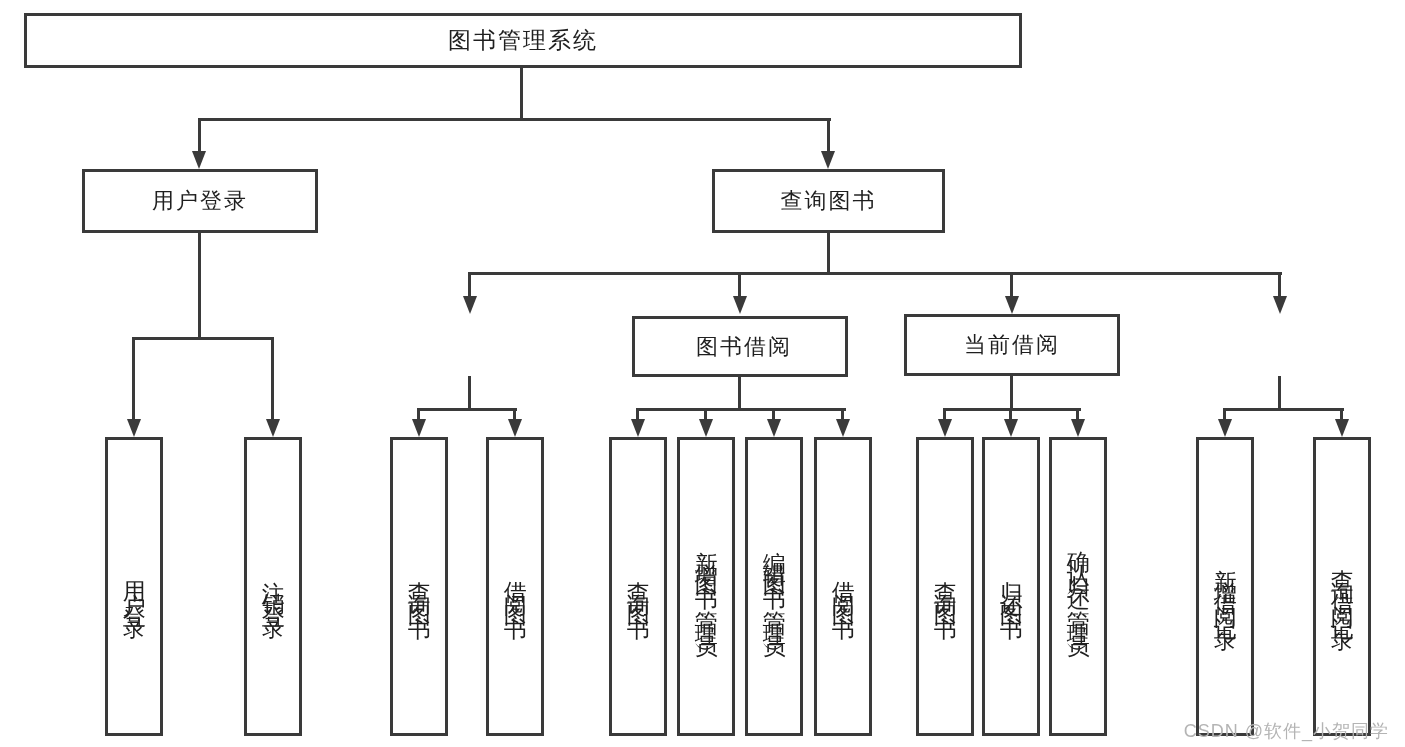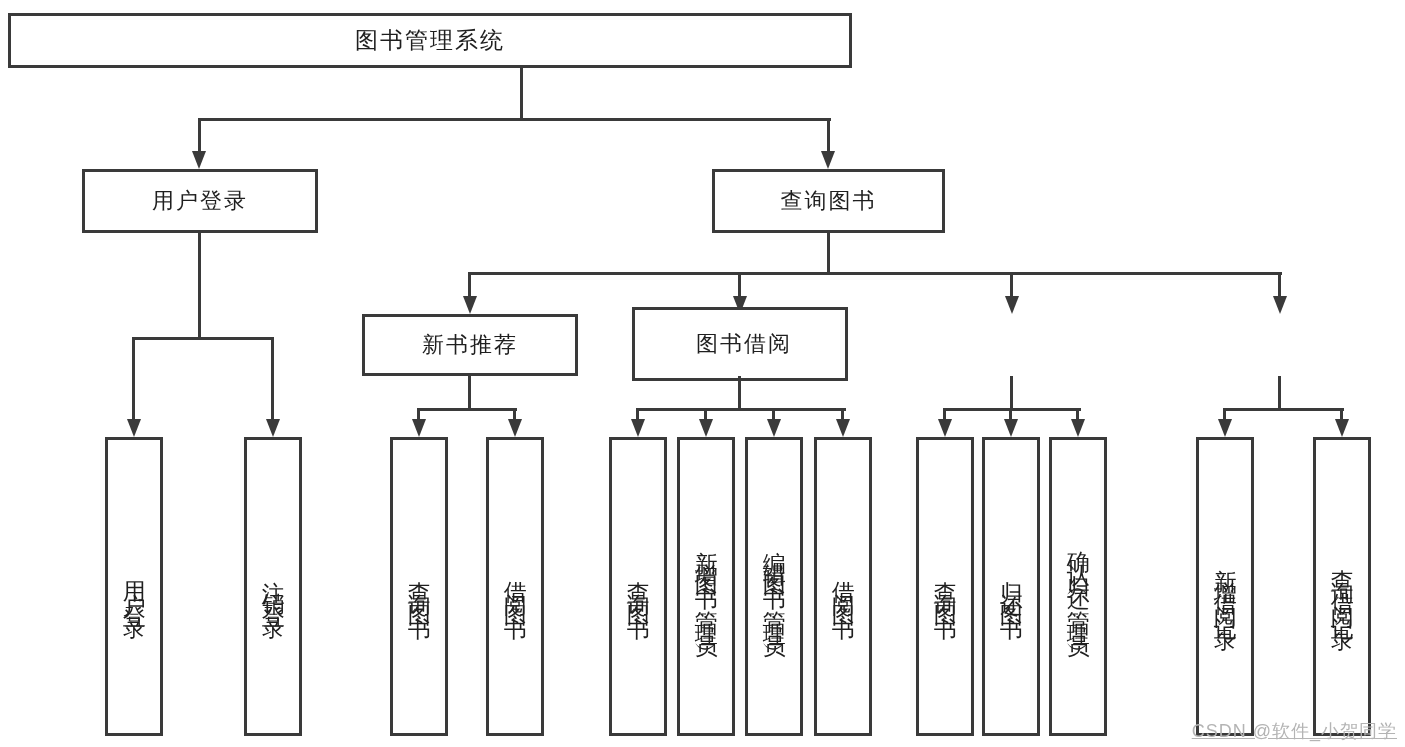--- a/index.html
+++ b/index.html
@@ -35,32 +35,31 @@
   }
   .vline,.hline,.stem{position:absolute;background:var(--line);}
   .arrowhead{
     position:absolute;width:0;height:0;
     border-left:7px solid transparent;
     border-right:7px solid transparent;
     border-top:18px solid var(--line);
   }
   .watermark{
     position:absolute;
-    top:719px;right:8px;
+    top:719px;right:16px;
     font-size:18px;color:#b4b4b4;letter-spacing:1px;
     white-space:nowrap;
-    text-decoration:underline;
   }
 </style>
 </head>
 <body>
 
 <div id="diagram">
 
-  <div class="box" style="left:8px;top:13px;width:844px;height:55px;text-align:right;">
+  <div class="box" style="left:24px;top:13px;width:998px;height:55px;text-align:right;">
     <span class="hlabel" style="font-size:23px;">图书管理系统</span>
   </div>
 
   <div class="vline" style="left:520px;top:68px;width:3px;height:50px;"></div>
   <div class="hline" style="left:198px;top:118px;width:633px;height:3px;"></div>
   <div class="stem" style="left:198px;top:118px;width:3px;height:35px;"></div>
   <div class="arrowhead" style="left:192px;top:151px;"></div>
   <div class="stem" style="left:827px;top:118px;width:3px;height:35px;"></div>
   <div class="arrowhead" style="left:821px;top:151px;"></div>
 
@@ -82,25 +81,25 @@
   <div class="hline" style="left:469px;top:272px;width:813px;height:3px;"></div>
   <div class="stem" style="left:468px;top:272px;width:3px;height:26px;"></div>
   <div class="arrowhead" style="left:463px;top:296px;"></div>
   <div class="stem" style="left:738px;top:272px;width:3px;height:26px;"></div>
   <div class="arrowhead" style="left:733px;top:296px;"></div>
   <div class="stem" style="left:1010px;top:272px;width:3px;height:26px;"></div>
   <div class="arrowhead" style="left:1005px;top:296px;"></div>
   <div class="stem" style="left:1278px;top:272px;width:3px;height:26px;"></div>
   <div class="arrowhead" style="left:1273px;top:296px;"></div>
 
-  <div class="box" style="left:362px;top:314px;width:216px;height:62px;">
-    <span class="hlabel">新书推荐</span>
+  <div class="box" style="left:632px;top:316px;width:216px;height:61px;padding-left:8px;">
+    <span class="hlabel">图书借阅</span>
   </div>
-  <div class="box" style="left:632px;top:307px;width:216px;height:74px;padding-left:8px;">
-    <span class="hlabel">图书借阅</span>
+  <div class="box" style="left:904px;top:314px;width:216px;height:62px;">
+    <span class="hlabel">当前借阅</span>
   </div>
 
   <div class="vline" style="left:468px;top:376px;width:3px;height:34px;"></div>
   <div class="hline" style="left:417px;top:408px;width:100px;height:3px;"></div>
   <div class="stem" style="left:417px;top:408px;width:3px;height:13px;"></div>
   <div class="arrowhead" style="left:412px;top:419px;"></div>
   <div class="stem" style="left:513px;top:408px;width:3px;height:13px;"></div>
   <div class="arrowhead" style="left:508px;top:419px;"></div>
 
   <div class="vline" style="left:738px;top:376px;width:3px;height:34px;"></div>

